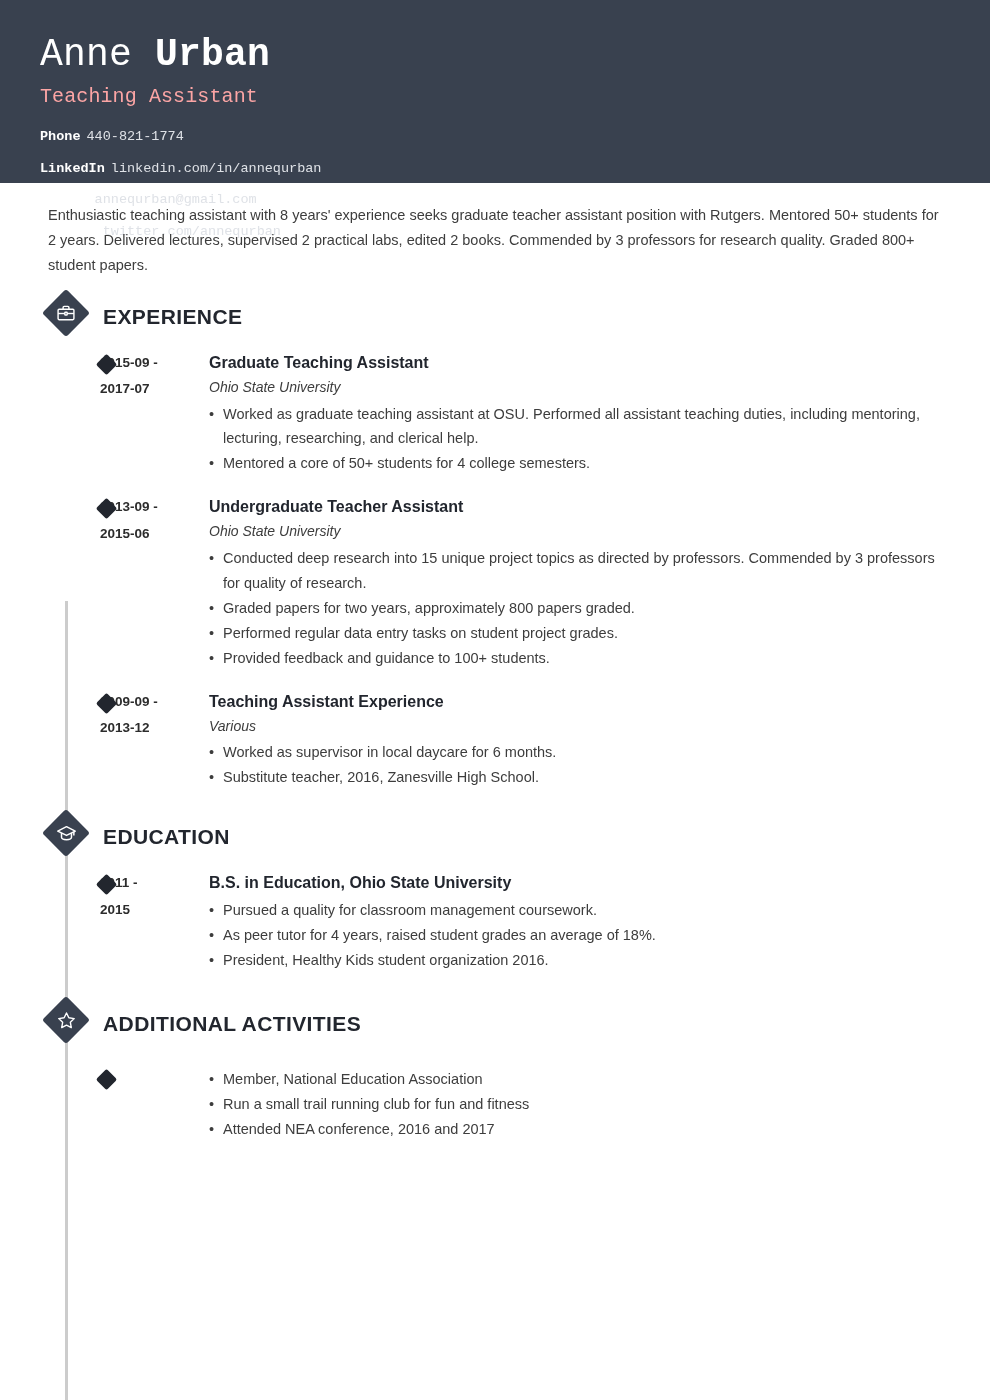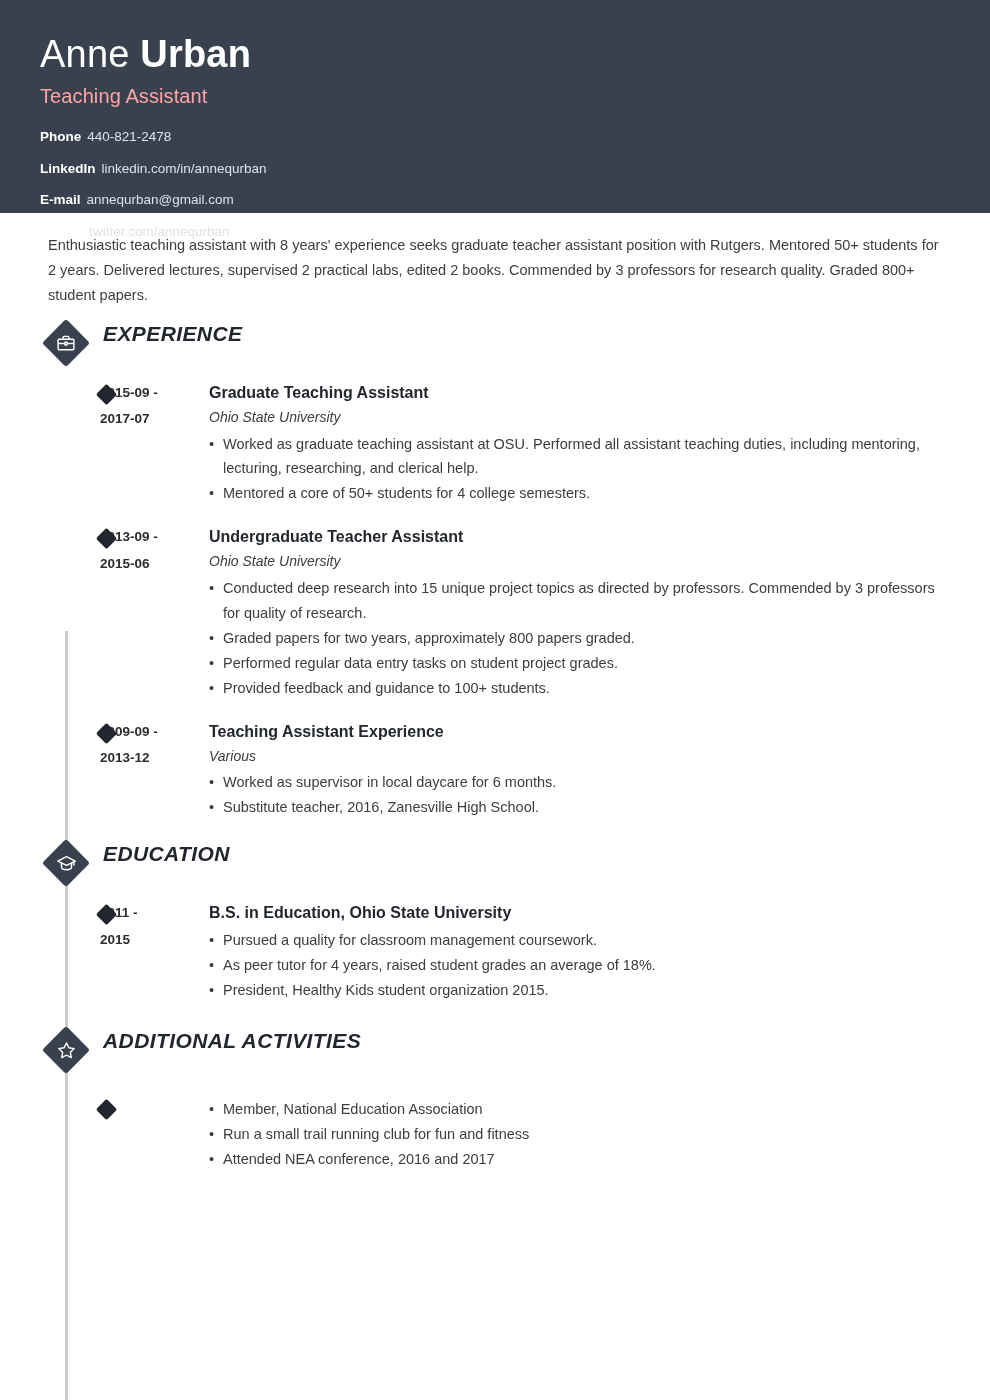--- a/index.html
+++ b/index.html
@@ -12,22 +12,23 @@
     height: 1400px;
     font-family: "Liberation Sans", sans-serif;
     color: #333333;
     overflow: hidden;
   }
 
   
   .header {
     background: #39414f;
     padding: 34px 40px 30px 40px;
-    height: 213px;
+    height: 183px;
     box-sizing: border-box;
+    font-family: Liberation Mono, monospace;
   }
   .name {
     font-size: 38px;
     line-height: 1.08;
     color: #ffffff;
     font-weight: 400;
     letter-spacing: 0.2px;
     margin: 0 0 10px 0;
     white-space: nowrap;
   }
@@ -73,24 +74,23 @@
     width: 3px;
     height: 895px;
     background: #cccccc;
   }
 
   
   .section { position: relative; }
   .section-head {
     position: relative;
     display: flex;
-    align-items: flex-start;
+    align-items: center;
     height: 50px;
     margin-left: 5px;
-    font-style: italic;
   }
   .sec-icon {
     position: absolute;
     left: 0;
     top: 0;
     width: 42px;
     height: 42px;
     display: flex;
     align-items: center;
     justify-content: center;
@@ -181,21 +181,21 @@
   .activities-entry { margin-top: 16px; }
 </style>
 </head>
 <body>
 
 <div class="header">
   <h1 class="name"><span>Anne </span><span class="last">Urban</span></h1>
   <div class="job-title">Teaching Assistant</div>
   <ul class="contact-list">
     <li class="contact-row">
-      <span class="contact-label">Phone</span><span class="contact-value">440-821-2478</span>
+      <span class="contact-label">Phone</span><span class="contact-value">440-821-1774</span>
     </li>
     <li class="contact-row">
       <span class="contact-label">LinkedIn</span><span class="contact-value">linkedin.com/in/annequrban</span>
     </li>
     <li class="contact-row">
       <span class="contact-label">E-mail</span><span class="contact-value">annequrban@gmail.com</span>
     </li>
     <li class="contact-row">
       <span class="contact-label">Twitter</span><span class="contact-value">twitter.com/annequrban</span>
     </li>
@@ -290,21 +290,21 @@
       <span class="entry-marker"></span>
       <div class="entry-dates">
         <div>2011 -</div>
         <div>2015</div>
       </div>
       <div class="entry-main">
         <p class="entry-title">B.S. in Education, Ohio State University</p>
         <ul class="bullets">
           <li>Pursued a quality for classroom management coursework.</li>
           <li>As peer tutor for 4 years, raised student grades an average of 18%.</li>
-          <li>President, Healthy Kids student organization 2015.</li>
+          <li>President, Healthy Kids student organization 2016.</li>
         </ul>
       </div>
     </div>
   </div>
 
   <div class="section sec-activities">
     <div class="section-head">
       <span class="sec-icon">
         <span class="dia"></span>
         <svg width="21" height="21" viewBox="0 0 24 24" fill="none" stroke="#ffffff" stroke-width="1.6" stroke-linejoin="round">

